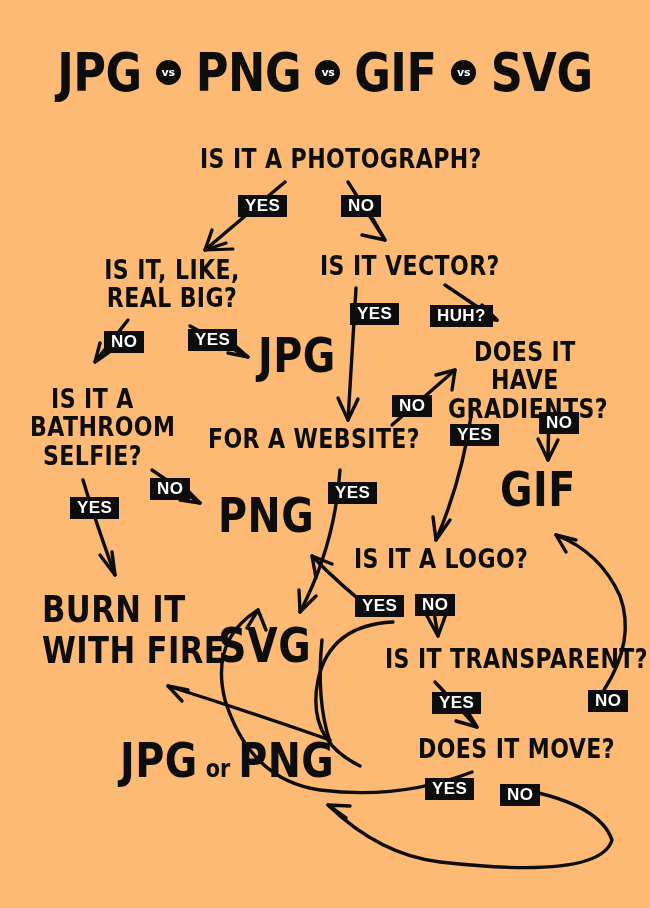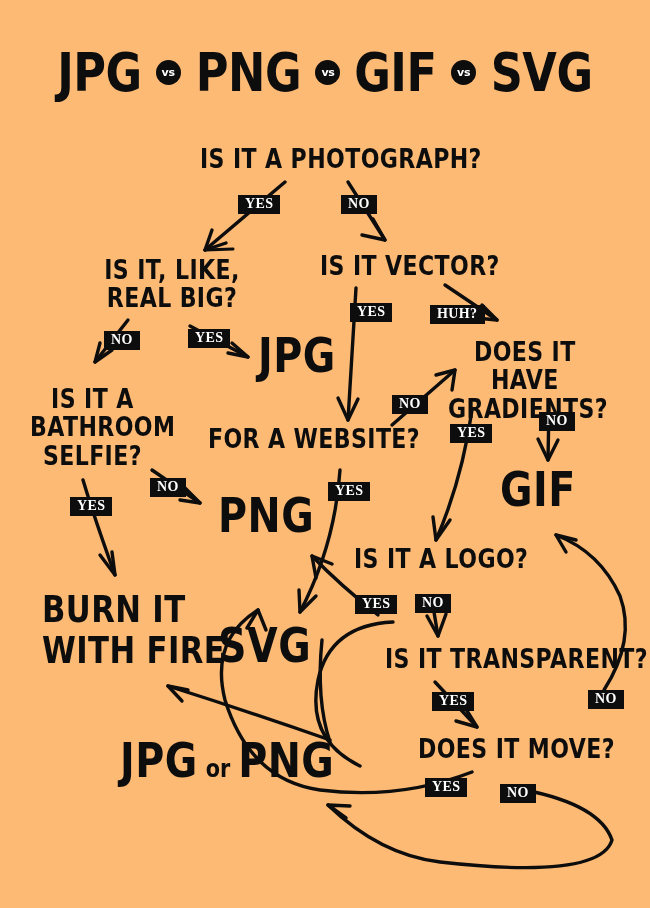--- a/index.html
+++ b/index.html
@@ -90,23 +90,23 @@
     font-size: 21px;
     font-weight: 600;
     letter-spacing: 0px;
   }
 
   
   .chip {
     position: absolute;
     background: #0d0d0d;
     color: #ffffff;
-    font-family: Liberation Serif, serif;
-    font-weight: 700;
-    font-size: 14px;
+    font-family: Liberation Sans, sans-serif;
+    font-weight: 700;
+    font-size: 17px;
     letter-spacing: 0.4px;
     padding: 2px 7px 3px 7px;
     line-height: 1;
     z-index: 5;
     white-space: nowrap;
   }
 
   
   #arrows {
     position: absolute;

